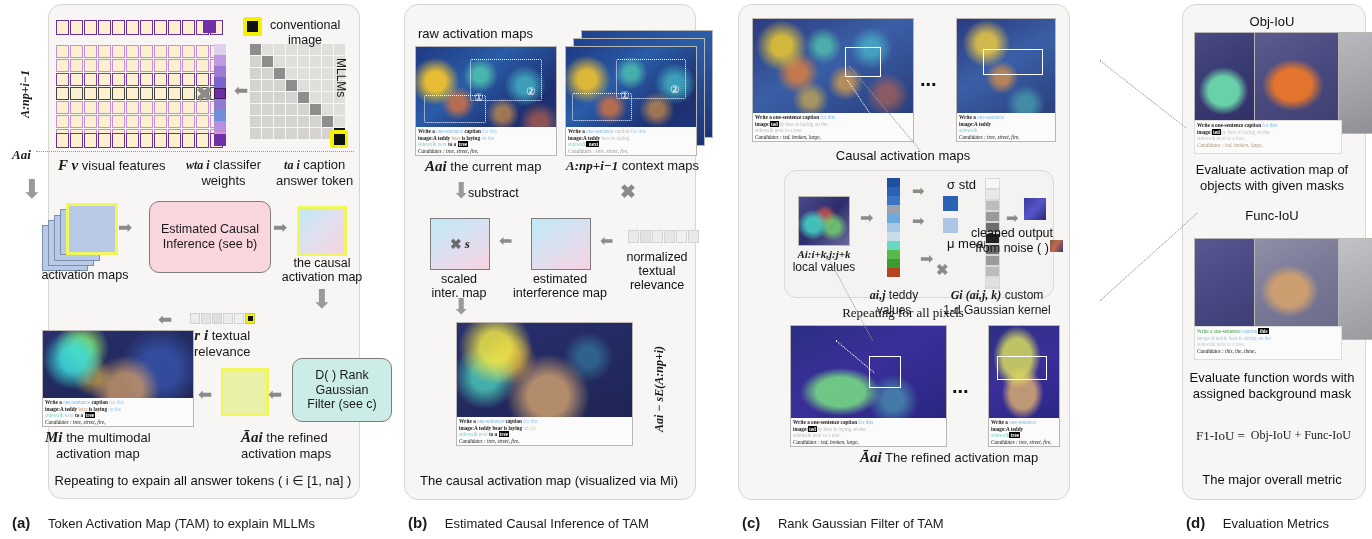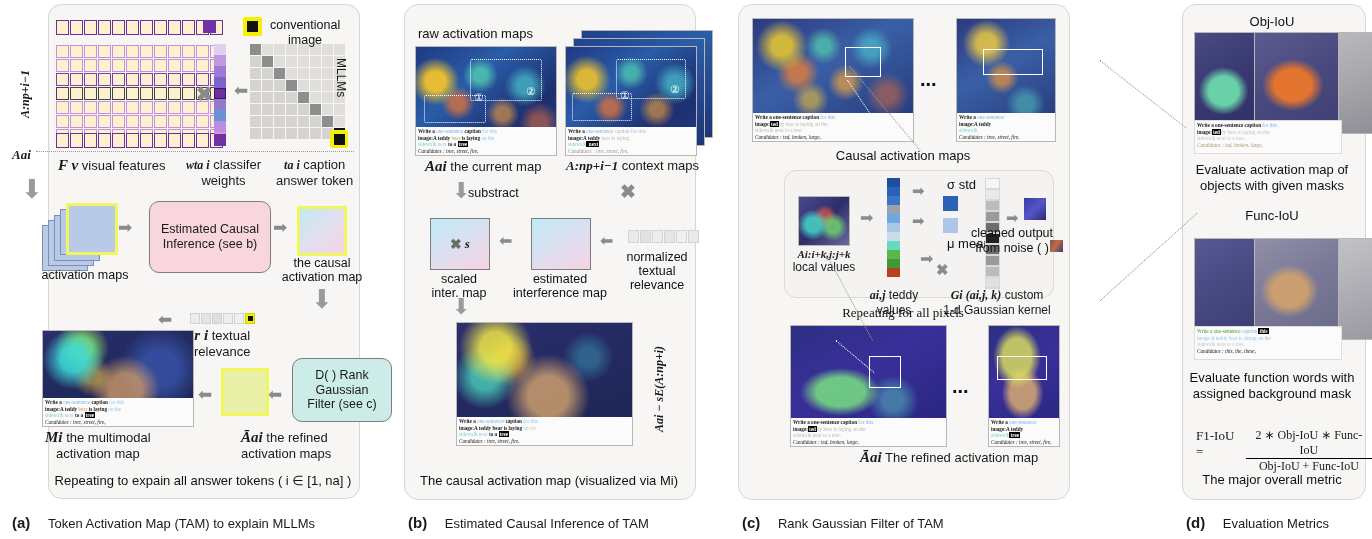--- a/index.html
+++ b/index.html
@@ -738,21 +738,20 @@
     </div>
   </div>
 </div>
 
 <div class="cap center" style="left:1272px;top:370px;font-size:13px;">Evaluate function words with</div>
 <div class="cap center" style="left:1272px;top:386px;font-size:13px;">assigned background mask</div>
 
 <div class="eq" style="left:1196px;top:428px;display:flex;align-items:flex-start;">
   <span>F1-IoU =</span>
   <span class="frac" style="margin-left:3px;">
-    <span class="num" style="font-size:12px;">2 ∗ Obj-IoU ∗ Func-IoU</span>
     <span class="den" style="font-size:12px;">Obj-IoU + Func-IoU</span>
   </span>
 </div>
 
 <div class="cap center" style="left:1272px;top:472px;font-size:13px;">The major overall metric</div>
 
 <div class="bottomlabel" style="left:1186px;top:514px;">
   <span class="bl-tag">(d)</span>
   <span style="margin-left:14px;">Evaluation Metrics</span>
 </div>

